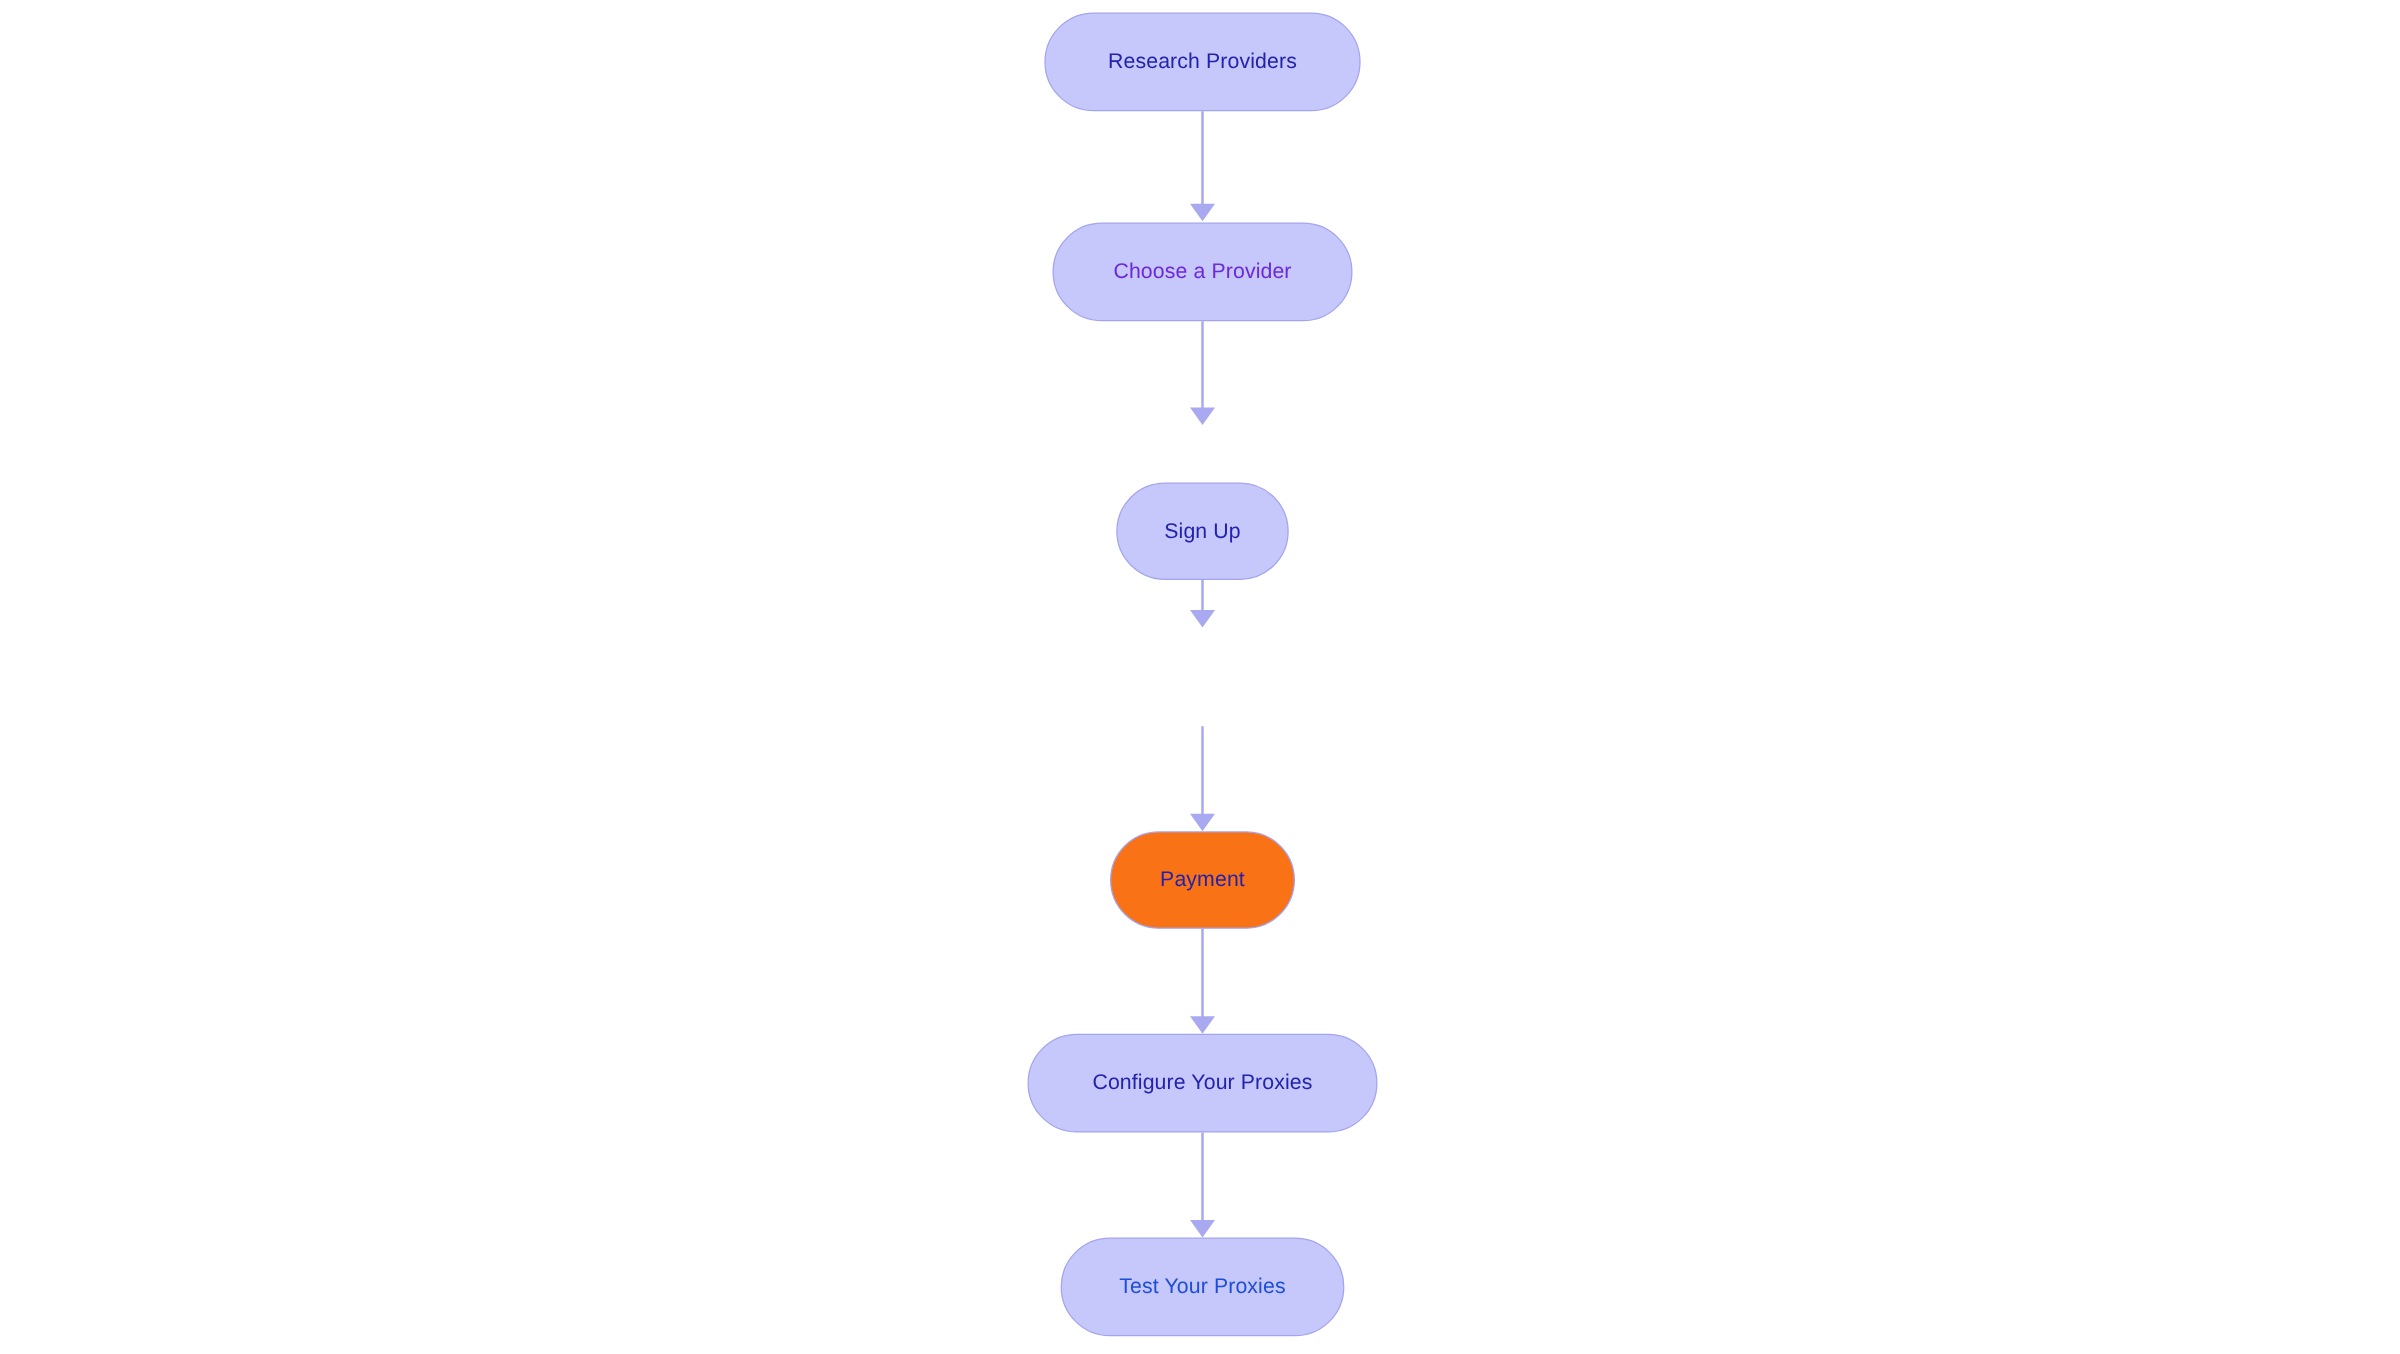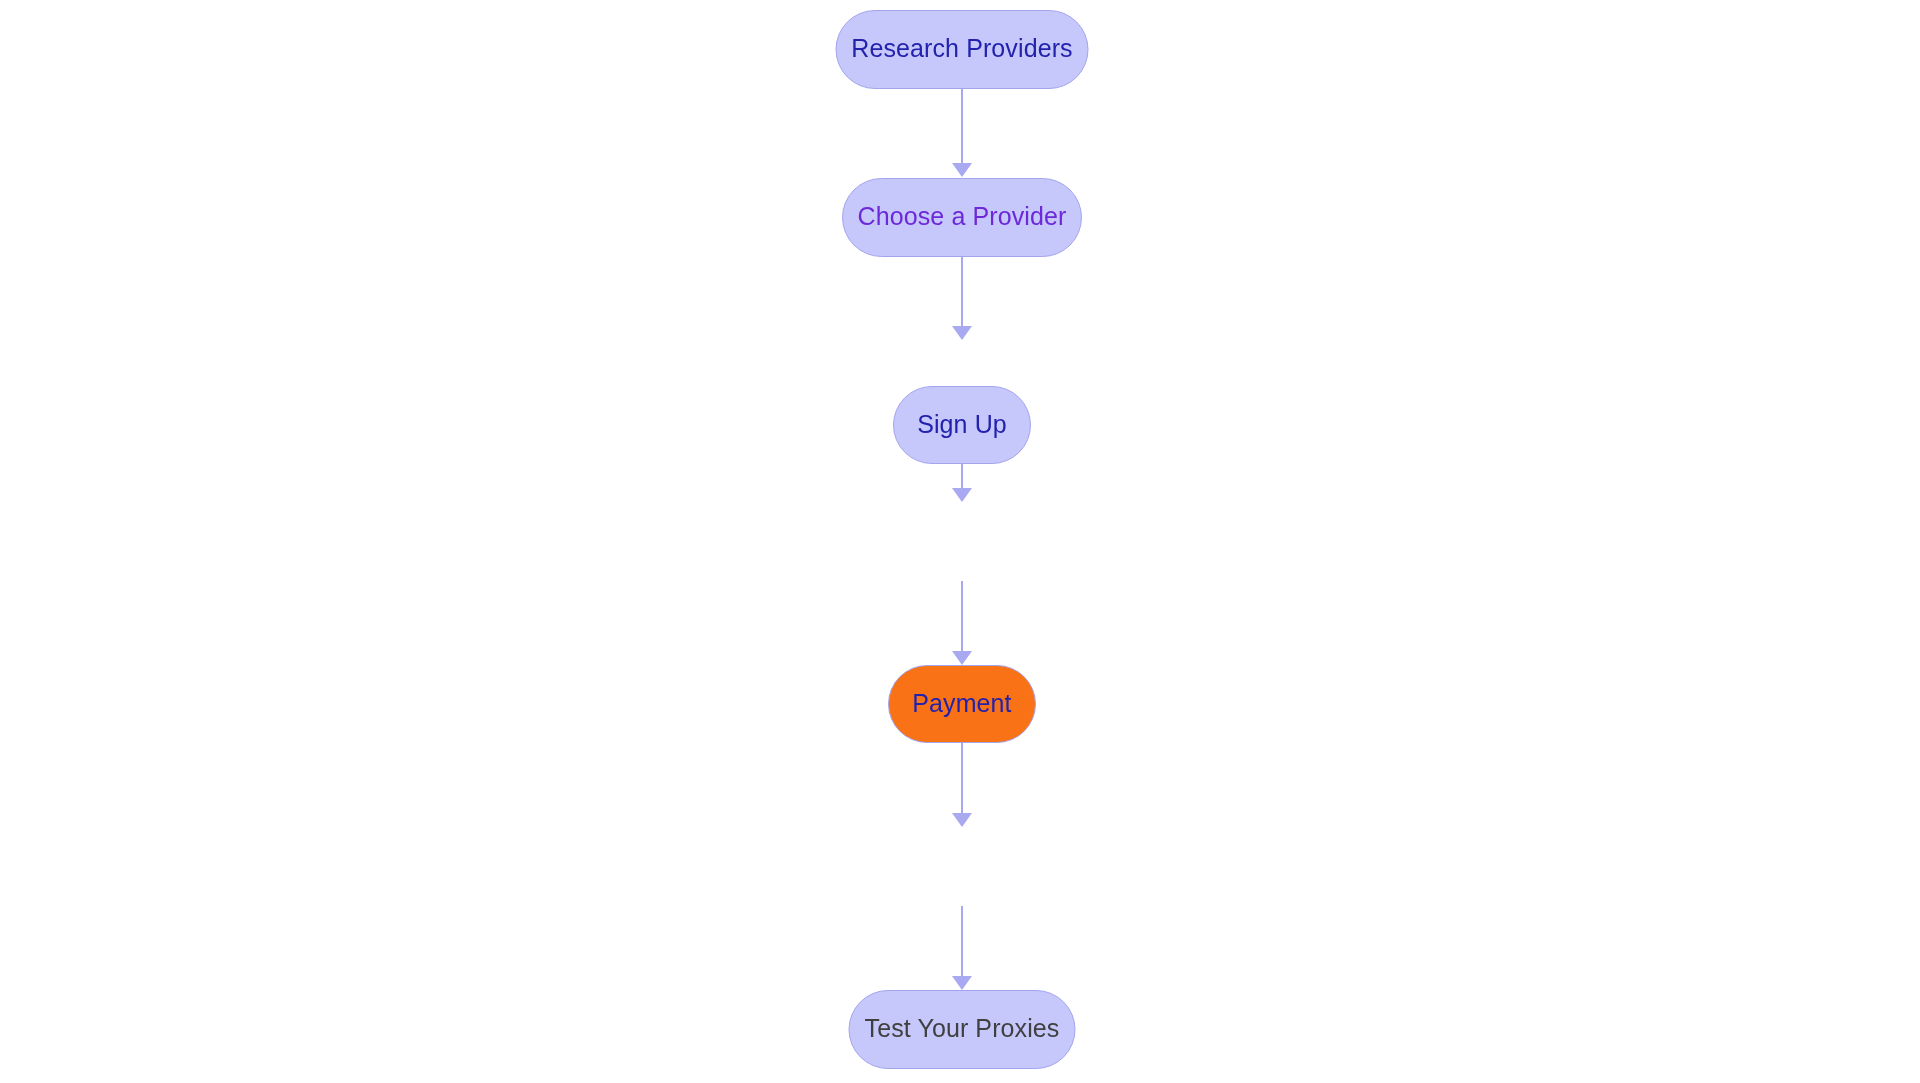--- a/index.html
+++ b/index.html
@@ -23,21 +23,21 @@
     position: absolute;
     box-sizing: border-box;
     display: flex;
     align-items: center;
     justify-content: center;
     border-radius: 999px;
     border: 1.6px solid #a3a4ee;
     background: #c6c7fb;
     color: #2222ad;
     font-family: "Liberation Sans", sans-serif;
-    font-size: 25px;
+    font-size: 17px;
     font-weight: 400;
     letter-spacing: 0.1px;
     line-height: 1;
     white-space: nowrap;
     transform: translateX(-50%);
   }
   .flow-node .node-label {
     display: block;
     padding-bottom: 1px;
   }
@@ -99,16 +99,19 @@
     </div>
     <div class="flow-node" style="left: 962px; top: 177.5px; width: 240px; height: 79px; background: rgb(198, 199, 251); border-color: rgb(163, 164, 238); color: #6d28d9;">
       <span class="node-label">Choose a Provider</span>
     </div>
     <div class="flow-node" style="left: 962px; top: 340px; width: 138px; height: 78px; background: rgb(198, 199, 251); border-color: rgb(163, 164, 238); color: rgb(34, 34, 173); margin-top: 46px;">
       <span class="node-label">Sign Up</span>
     </div>
     <div class="flow-node" style="left: 962px; top: 665px; width: 148px; height: 78px; background: #f97316; border-color: rgb(163, 164, 238); color: rgb(34, 34, 173);">
       <span class="node-label">Payment</span>
     </div>
-    <div class="flow-node" style="left: 962px; top: 989.5px; width: 227px; height: 79px; background: rgb(198, 199, 251); border-color: rgb(163, 164, 238); color: #404040;">
+    <div class="flow-node" style="left: 962px; top: 826.5px; width: 280px; height: 79px; background: rgb(198, 199, 251); border-color: rgb(163, 164, 238); color: rgb(34, 34, 173);">
+      <span class="node-label">Configure Your Proxies</span>
+    </div>
+    <div class="flow-node" style="left: 962px; top: 989.5px; width: 227px; height: 79px; background: rgb(198, 199, 251); border-color: rgb(163, 164, 238); color: #1d4ed8;">
       <span class="node-label">Test Your Proxies</span>
     </div>
   </div>
 
 </body></html>

